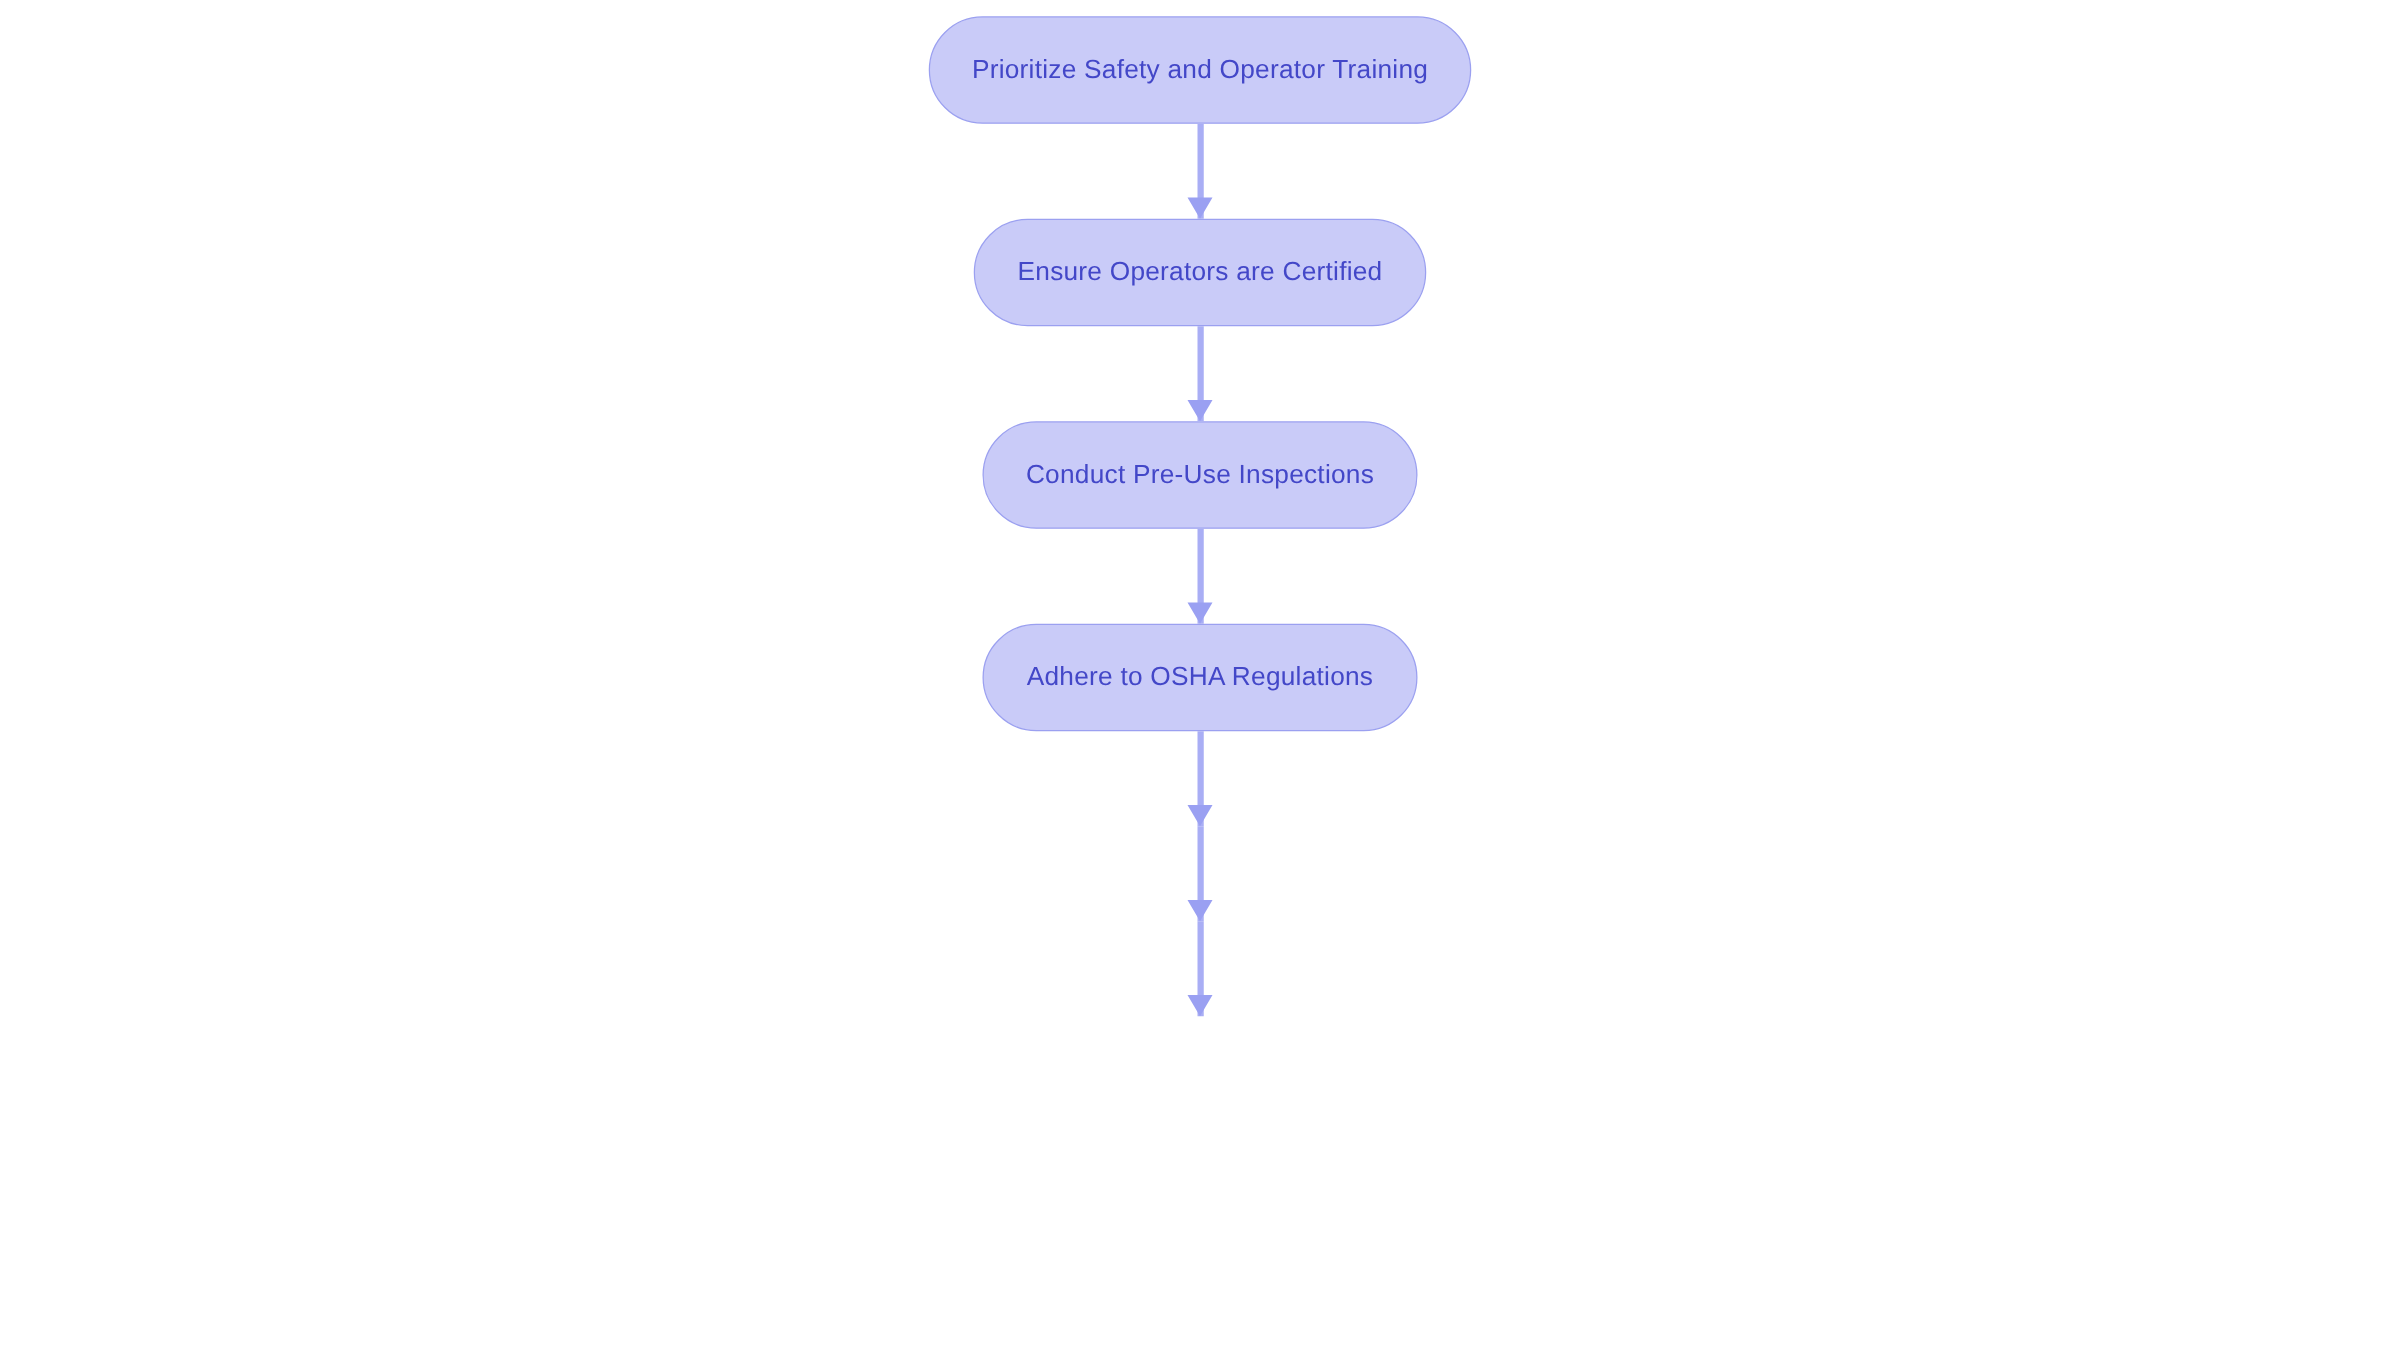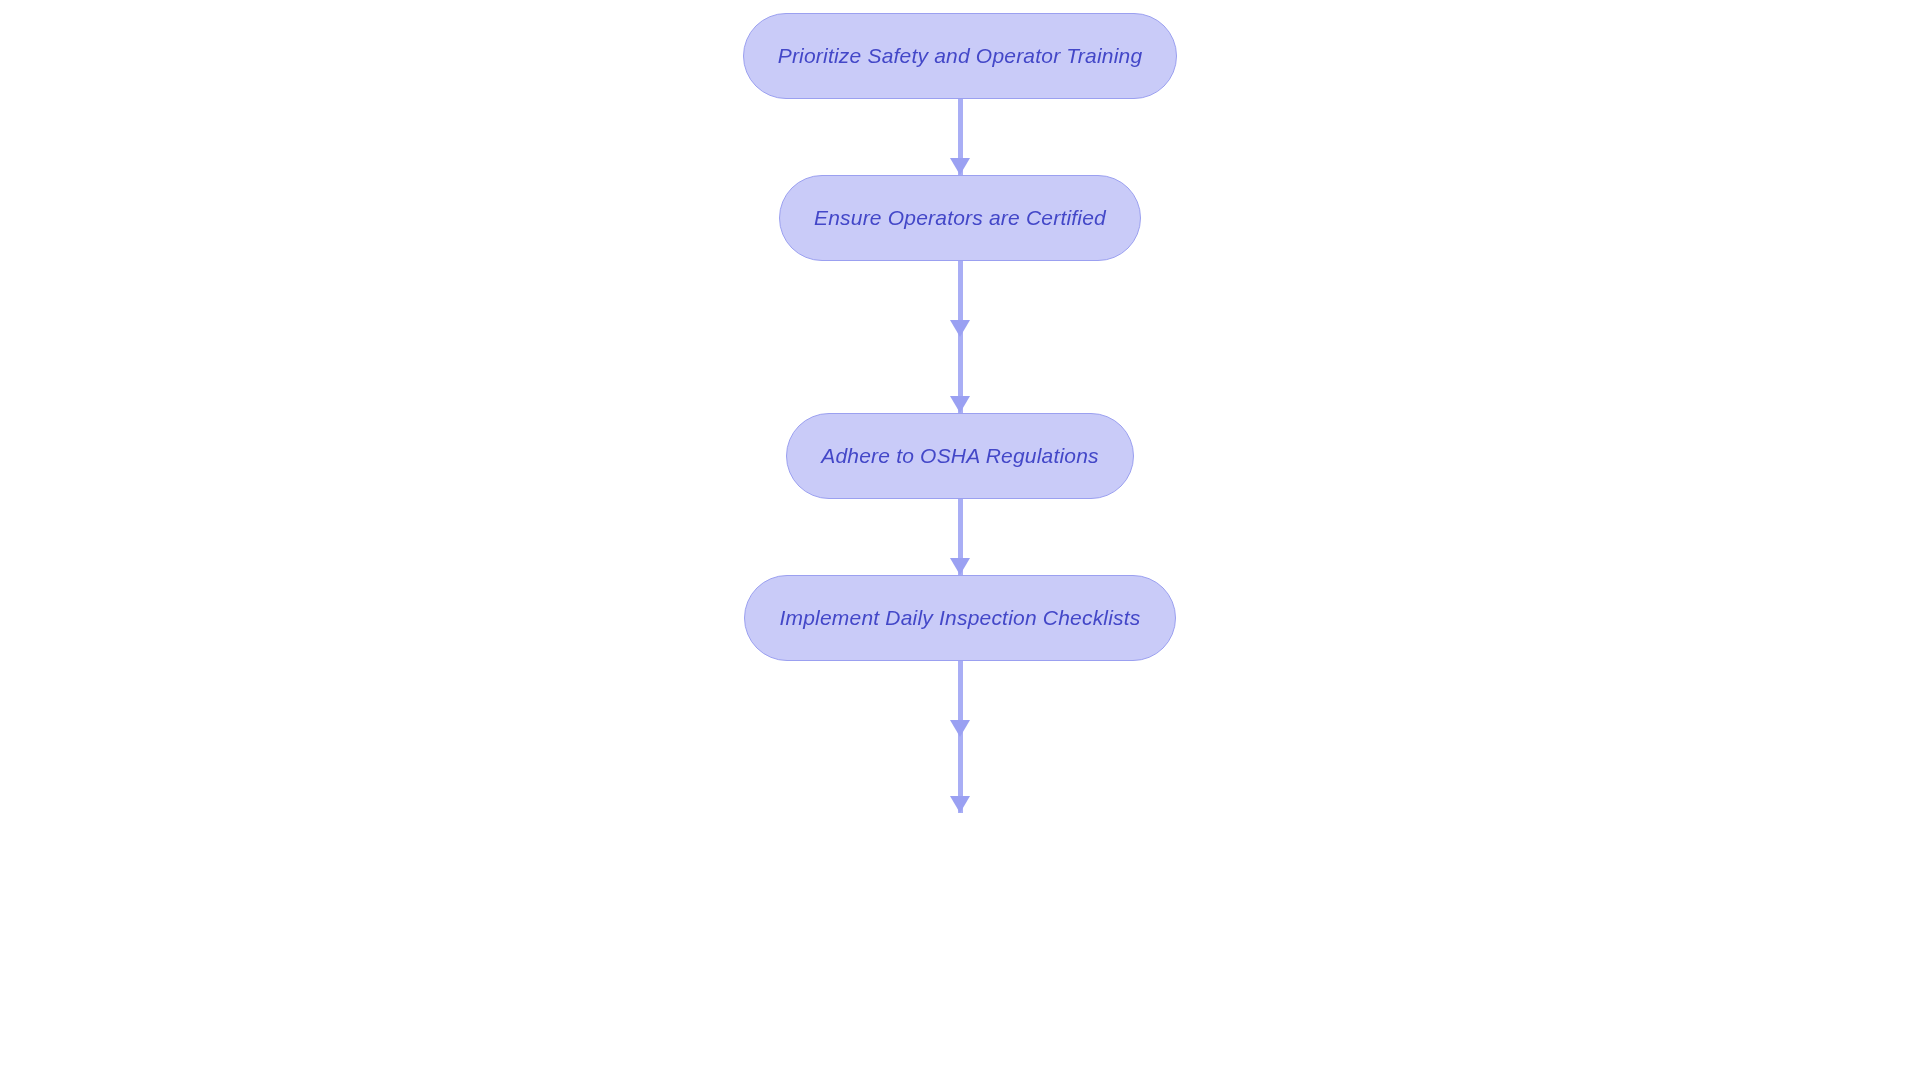--- a/index.html
+++ b/index.html
@@ -14,21 +14,20 @@
     font-family: "Liberation Sans", "DejaVu Sans", sans-serif;
   }
   .canvas {
     width: 100%;
     height: 100%;
     box-sizing: border-box;
     padding-top: 13px;
     display: flex;
     flex-direction: column;
     align-items: center;
-    font-style: italic;
   }
   .node {
     flex: 0 0 auto;
     height: 86px;
     box-sizing: border-box;
     border-radius: 43px;
     background: #c9cbf8;
     border: 1.5px solid #9ba0f0;
     display: flex;
     align-items: center;
@@ -83,38 +82,38 @@
 
   <div class="node">
     <span class="node-label">Ensure Operators are Certified</span>
   </div>
 
   <div class="connector">
     <div class="line"></div>
     <div class="arrowhead"></div>
   </div>
 
+  <div class="node">
+    <span class="node-label">Conduct Pre-Use Inspections</span>
+  </div>
 
   <div class="connector">
     <div class="line"></div>
     <div class="arrowhead"></div>
   </div>
 
   <div class="node">
     <span class="node-label">Adhere to OSHA Regulations</span>
   </div>
 
   <div class="connector">
     <div class="line"></div>
     <div class="arrowhead"></div>
   </div>
 
-  <div class="node">
-    <span class="node-label">Implement Daily Inspection Checklists</span>
-  </div>
 
   <div class="connector">
     <div class="line"></div>
     <div class="arrowhead"></div>
   </div>
 
 
   <div class="connector">
     <div class="line"></div>
     <div class="arrowhead"></div>

